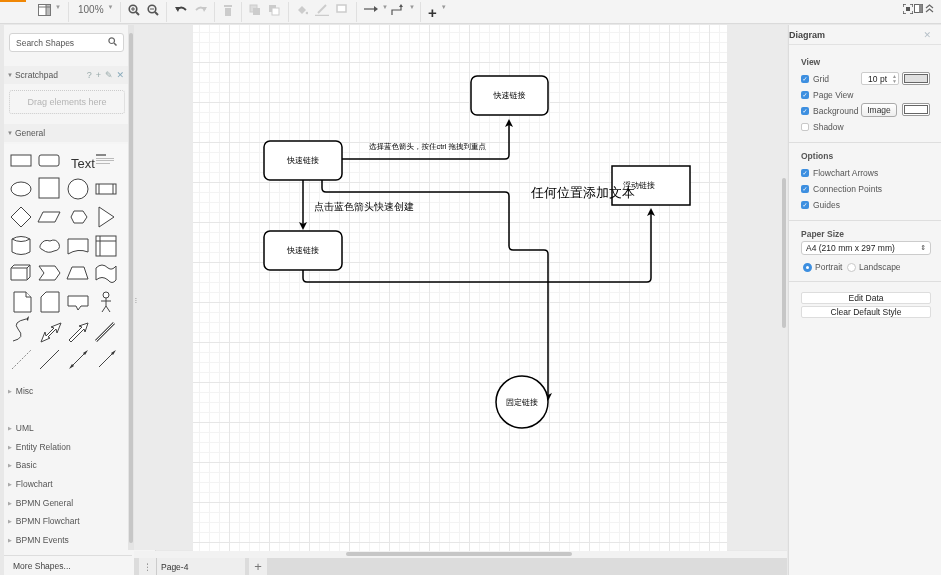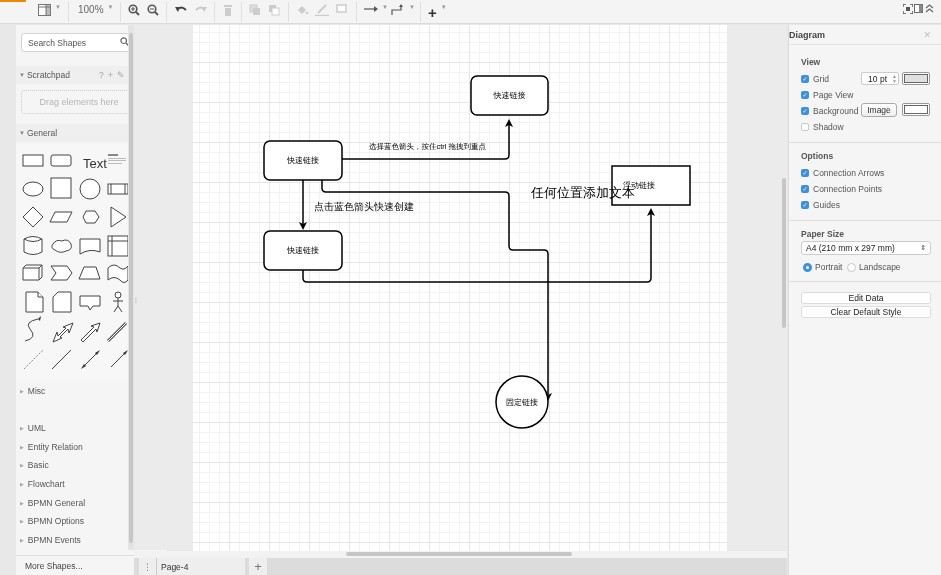--- a/index.html
+++ b/index.html
@@ -6,21 +6,21 @@
 html,body{width:941px;height:575px;overflow:hidden;background:#e8e8e8;font-family:"Liberation Sans",sans-serif;font-size:9px;color:#333}
 .app{position:relative;width:941px;height:575px}
 
 .toolbar{position:absolute;left:0;top:0;width:941px;height:24px;background:#f4f4f4;border-bottom:1px solid #dadada}
 .toolbar .brandbar{position:absolute;left:0;top:0;width:26px;height:2px;background:#f08705}
 .tb{position:absolute;top:4px;height:16px;display:flex;color:#666;font-size:10px;cursor:pointer}
 .tb.dis{color:#c8c8c8}
 .tb .caret{font-size:6px;margin-left:4px;color:#999}
 .sep{position:absolute;top:2px;width:1px;height:20px;background:#e0e0e0}
 
-.left{position:absolute;left:16px;top:25px;width:152px;height:550px;background:#f5f5f5;border-right:1px solid #dcdcdc}
+.left{position:absolute;left:4px;top:25px;width:152px;height:550px;background:#f5f5f5;border-right:1px solid #dcdcdc}
 .lscroll{position:absolute;left:128px;top:25px;width:6px;height:525px;background:#e4e4e4}
 .lscroll .thumb{position:absolute;left:1px;top:8px;width:4px;height:510px;background:#c6c6c6;border-radius:2px}
 .search{position:absolute;left:5px;top:8px;width:115px;height:19px;background:#fff;border:1px solid #d4d4d4;border-radius:3px;padding:0 6px;font-size:8.5px;color:#444;display:flex;align-items:center;justify-content:space-between}
 .sec-hdr{position:absolute;left:0;width:128px;height:18px;background:#efefef;display:flex;align-items:center;padding-left:3px;font-size:8.5px;color:#555}
 .sec-hdr .tri{font-size:6px;color:#888;margin-right:2px}
 .sp-tools{position:absolute;right:4px;color:#9aa;font-size:9px;letter-spacing:4px}
 .drop{position:absolute;left:5px;top:65px;width:116px;height:24px;border:1.5px dotted #ccc;border-radius:3px;display:flex;align-items:center;justify-content:center;color:#b5b5b5;font-size:9px}
 .shapes{position:absolute;left:0;top:119px;width:128px;height:236px;background:#f7f7f7}
 .cat{position:absolute;left:0;width:128px;height:18px;display:flex;align-items:center;padding-left:4px;font-size:8.5px;color:#555}
 .cat .tri{font-size:5px;color:#aaa;margin-right:4px}
@@ -301,21 +301,21 @@
     <div class="cat" style="top:450px">
         <span class="tri">▶</span>
         <span>Flowchart</span>
       </div>
     <div class="cat" style="top:469px">
         <span class="tri">▶</span>
         <span>BPMN General</span>
       </div>
     <div class="cat" style="top:487px">
         <span class="tri">▶</span>
-        <span>BPMN Options</span>
+        <span>BPMN Flowchart</span>
       </div>
     <div class="cat" style="top:506px">
         <span class="tri">▶</span>
         <span>BPMN Events</span>
       </div>
     <div class="more">
         <span>More Shapes...</span>
       </div>
   </div>
   <div class="lscroll">
@@ -408,21 +408,21 @@
       </div>
     <div class="chk" style="top:97px">
         <span class="box off"></span>
         <span>Shadow</span>
       </div>
 
     <div class="rp-div" style="top:117px"></div>
     <div class="rp-h" style="top:126px">Options</div>
     <div class="chk" style="top:143px">
         <span class="box">✓</span>
-        <span>Connection Arrows</span>
+        <span>Flowchart Arrows</span>
       </div>
     <div class="chk" style="top:159px">
         <span class="box">✓</span>
         <span>Connection Points</span>
       </div>
     <div class="chk" style="top:175px">
         <span class="box">✓</span>
         <span>Guides</span>
       </div>
 

